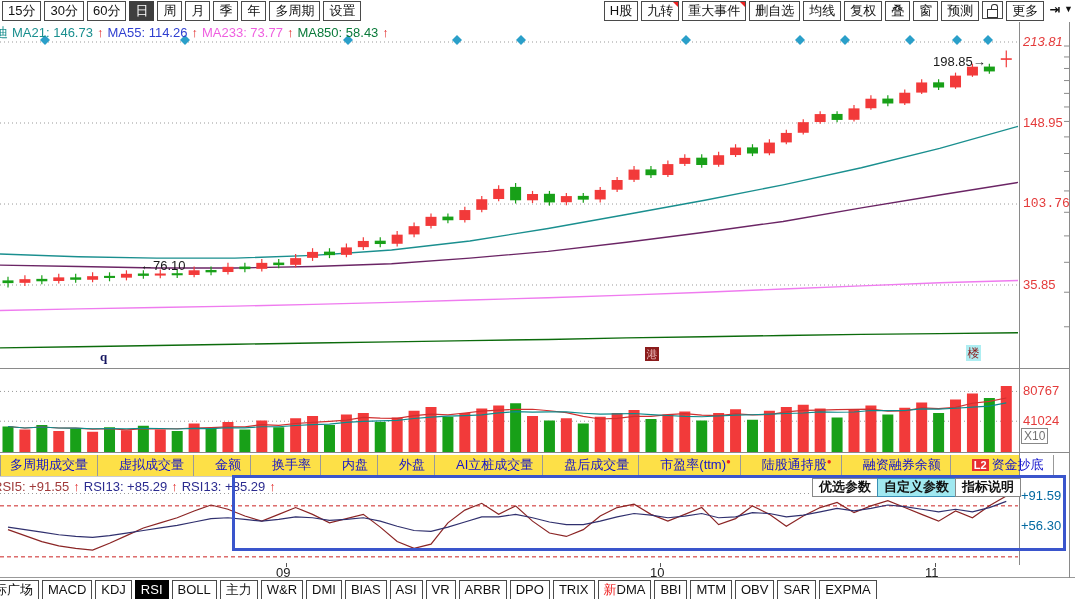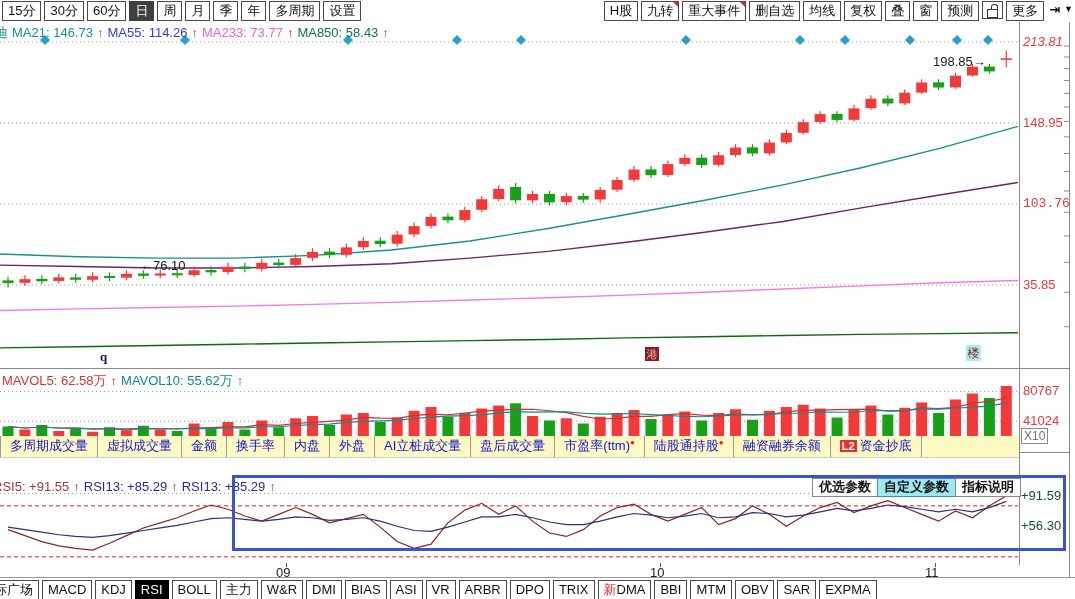--- a/index.html
+++ b/index.html
@@ -20,32 +20,32 @@
   .abs{position:absolute;z-index:3;white-space:nowrap;}
   .ma-row{left:-5px;top:24px;font-size:13px;}
   .ma-row span{margin-right:4px;}
   .arrow-up{color:#e02020;font-weight:bold;}
   .price-label{color:#e43b3b;font-size:13px;left:1023px;}
   .anno{color:#1a1a1a;font-size:13px;z-index:4;}
   .vol-row{left:2px;top:372px;font-size:13px;}
   .vol-row span{margin-right:4px;}
   .x10-box{left:1021px;top:428px;border:1px solid #888;color:#737373;font-size:12px;padding:0 2px;line-height:14px;}
   
-  .ind-tabs{left:0;top:436px;width:1019px;height:21px;display:flex;border-bottom:1px solid #ccc;background:#fef9c3;font-size:13px;}
+  .ind-tabs{left:0;top:455px;width:1019px;height:21px;display:flex;border-bottom:1px solid #ccc;background:#fde047;font-size:13px;gap:12px;}
   .ind-tab{color:#1212cc;padding:0 9px;line-height:20px;border-right:1px solid #999;cursor:default;}
   .ind-tab:first-child{border-left:1px solid #999;}
   .dot-badge{color:#e22;font-size:8px;vertical-align:super;line-height:0;}
   .l2-badge{background:#e83030;color:#fff;font-weight:bold;font-size:11px;padding:0 2px;margin-right:3px;}
   
   .rsi-row{left:-7px;top:479px;font-size:13px;}
   .rsi-row span{margin-right:4px;}
   .rsi-buttons{left:813px;top:478px;display:flex;z-index:6;font-weight:bold;}
   .param-btn{border:1px solid #888;background:#fff;height:17px;line-height:16px;padding:0 6px;margin-left:-1px;font-size:13px;cursor:default;}
   .param-btn.active{background:#a0e8f0;border-color:#3a8fb5;}
-  .rsi-axis{color:#14532d;font-size:13px;left:1021px;}
+  .rsi-axis{color:#0369a1;font-size:13px;left:1021px;}
   .select-box{left:232px;top:475px;width:828px;height:70px;border:3px solid #3a55cc;z-index:5;pointer-events:none;}
   
   .x-label{top:565px;font-size:13px;color:#222;}
   .x-tick{position:absolute;left:10px;top:-2px;width:1px;height:4px;background:#555;}
   
   .bottom-tabs{left:0;top:578px;width:1075px;height:21px;display:flex;padding-top:2px;background:#fff;z-index:5;}
   .bottom-tabs .tool-btn{font-size:13px;}
   .bottom-tabs .tool-btn.active{background:#000;border-color:#000;color:#fff;}
   .bottom-tabs .cut{margin-left:-12px;}
   .red-pre{color:#e22;}
@@ -349,21 +349,20 @@
     <span>198.85</span><span>→</span>
   </div>
   <div class="abs anno" style="left:140px;top:258px;">←76.10</div>
 
   <div id="event-markers">
       <div class="abs evt-plain" style="left: 100px; top: 349px;">q</div>
       <div class="abs evt-dark" style="left: 645px; top: 347px;">港</div>
       <div class="abs evt-cyan" style="left: 966px; top: 345px;">楼</div>
     </div>
 
-  <div class="abs vol-row" id="vol-row"><span style="color: rgb(224, 48, 48);">MAVOL5: 62.58万</span><span class="arrow-up">↑</span><span style="color: rgb(13, 139, 139);">MAVOL10: 55.62万</span><span class="arrow-up">↑</span></div>
   <div id="vol-axis">
       <div class="abs price-label" style="top: 383.425px; text-align: right;">80767</div>
       <div class="abs price-label" style="top: 413.232px;">41024</div>
     </div>
   <div class="abs x10-box">X10</div>
 
   <div class="abs ind-tabs" id="ind-tabs">
       <span class="ind-tab">多周期成交量</span>
       <span class="ind-tab">虚拟成交量</span>
       <span class="ind-tab">金额</span>

